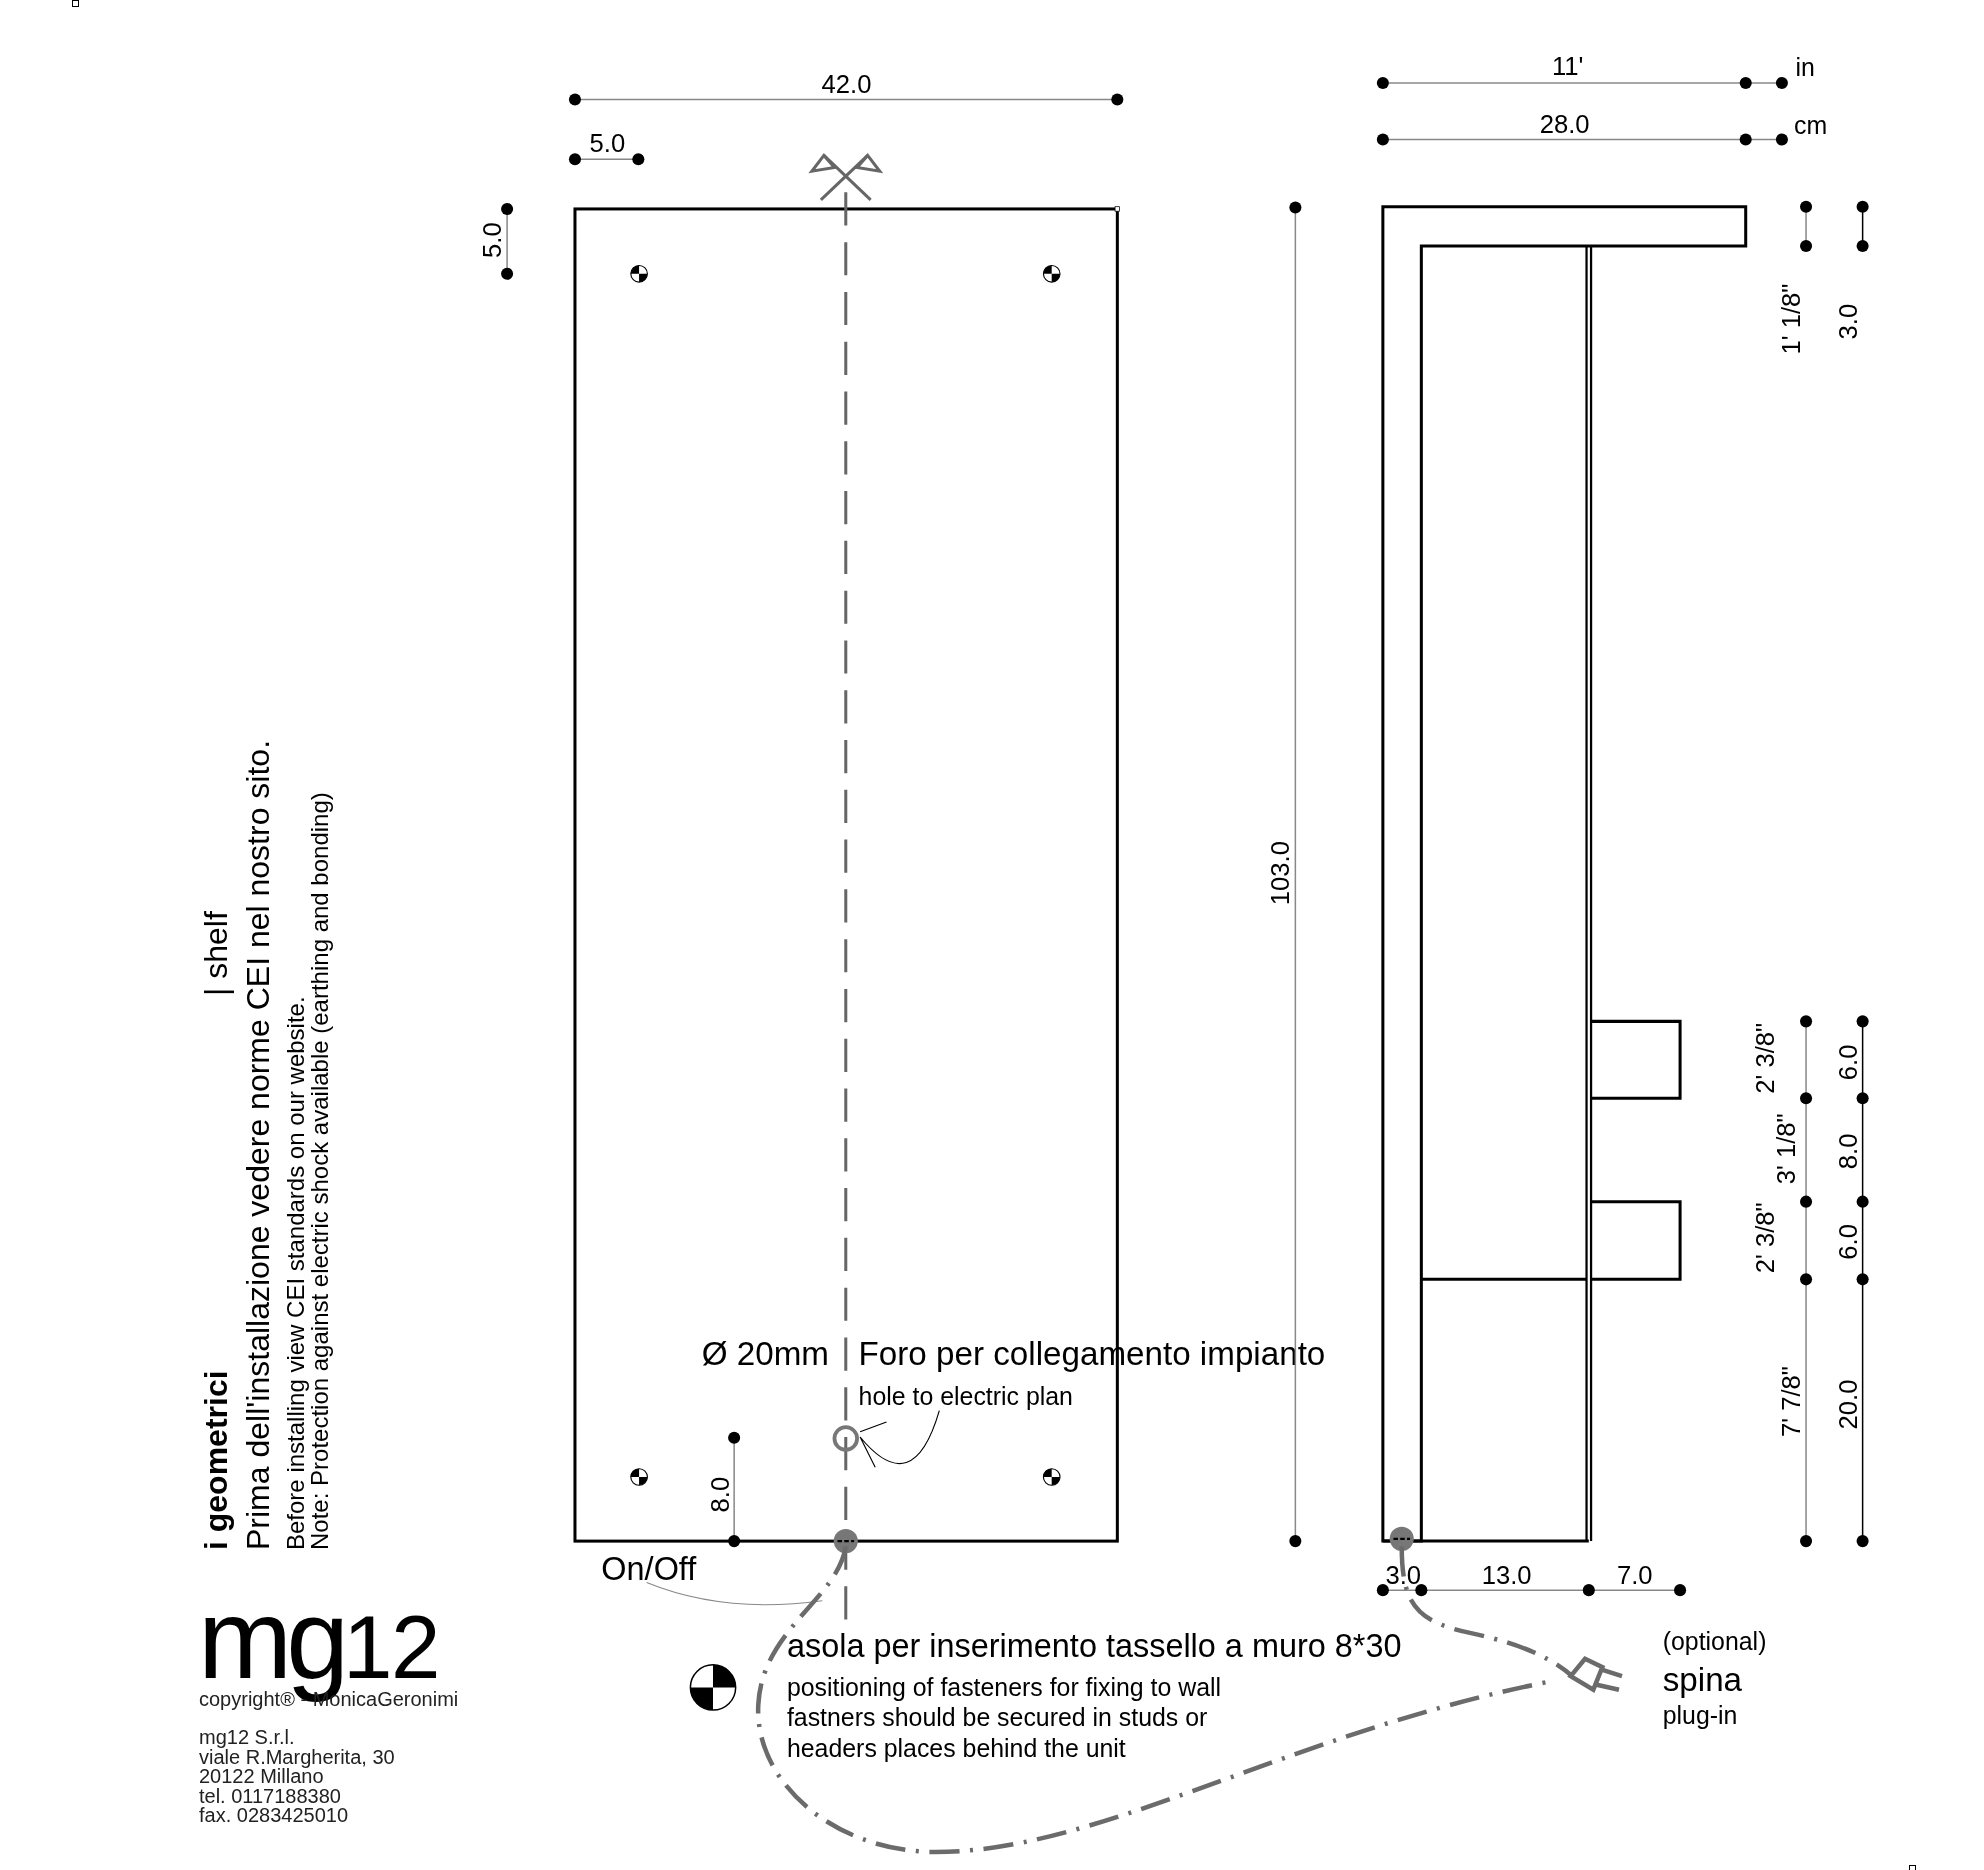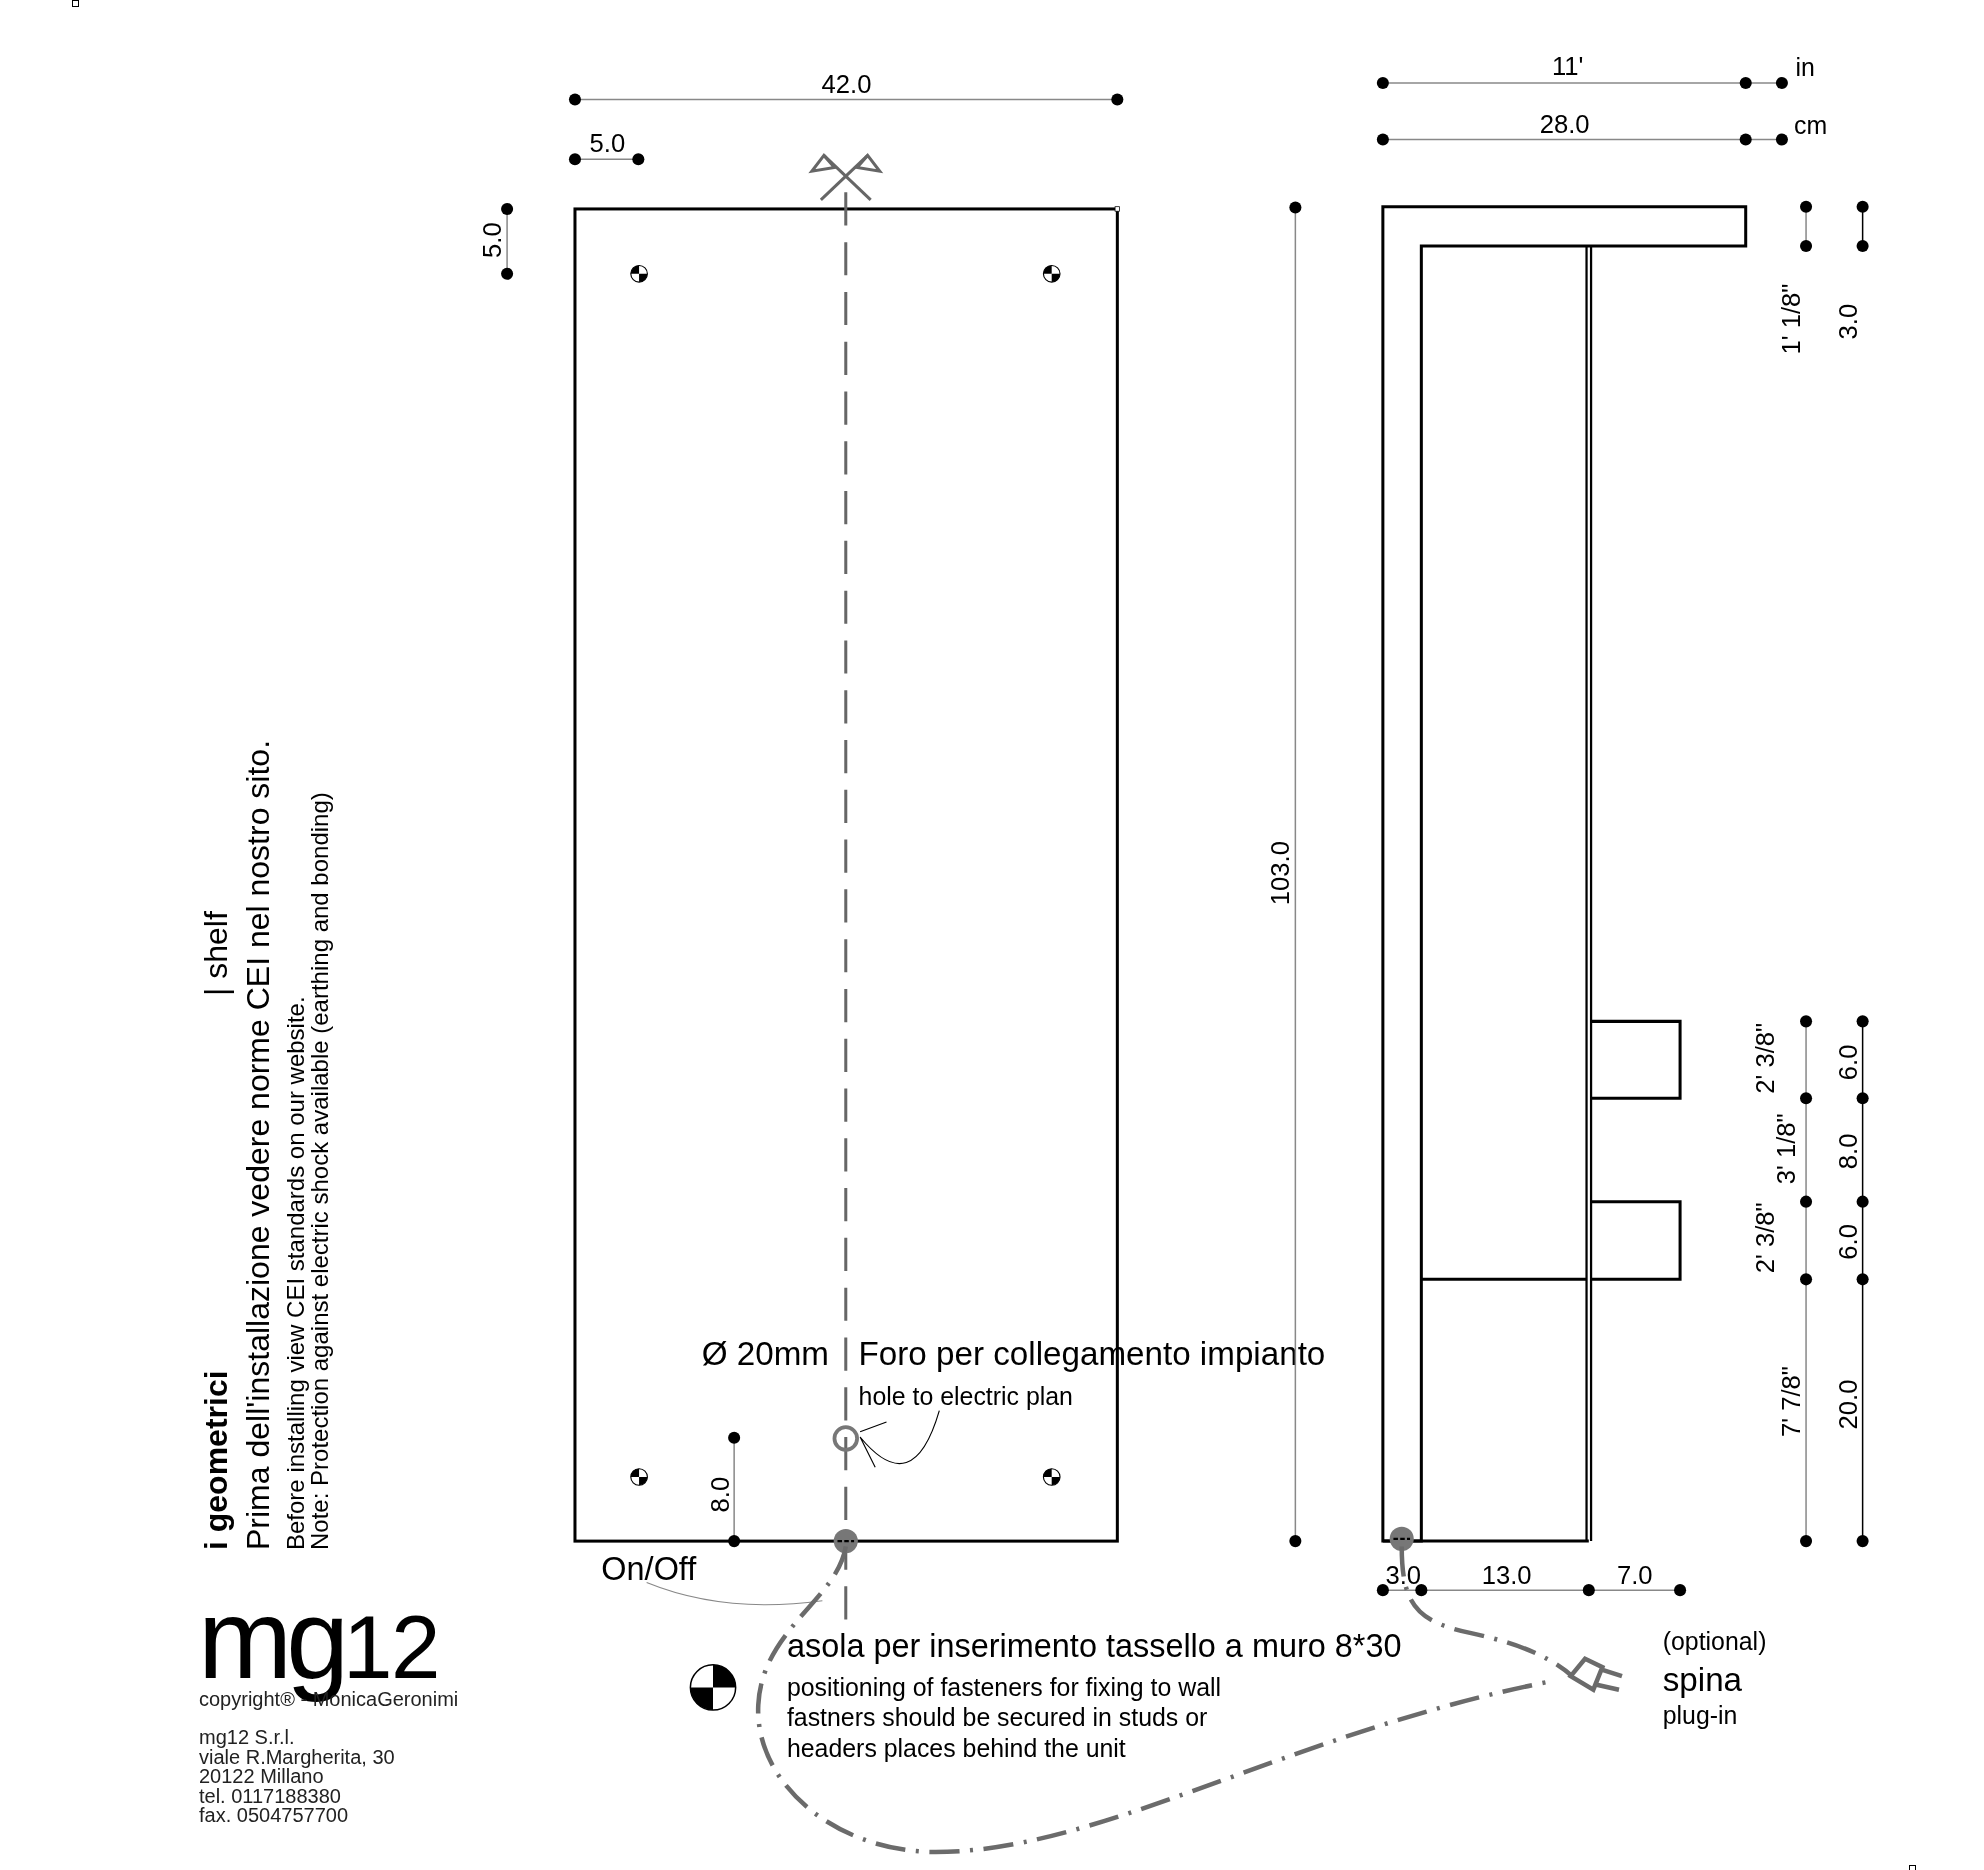--- a/index.html
+++ b/index.html
@@ -206,15 +206,15 @@
 
 <div class="logo">
   <span class="mg">mg</span><span class="num">12</span>
 </div>
 <div class="copyright">copyright® - MonicaGeronimi</div>
 <div class="address">
   <div>mg12 S.r.l.</div>
   <div>viale R.Margherita, 30</div>
   <div>20122 Millano</div>
   <div>tel. 0117188380</div>
-  <div>fax. 0504757700</div>
+  <div>fax. 0283425010</div>
 </div>
 
 
 </body></html>

